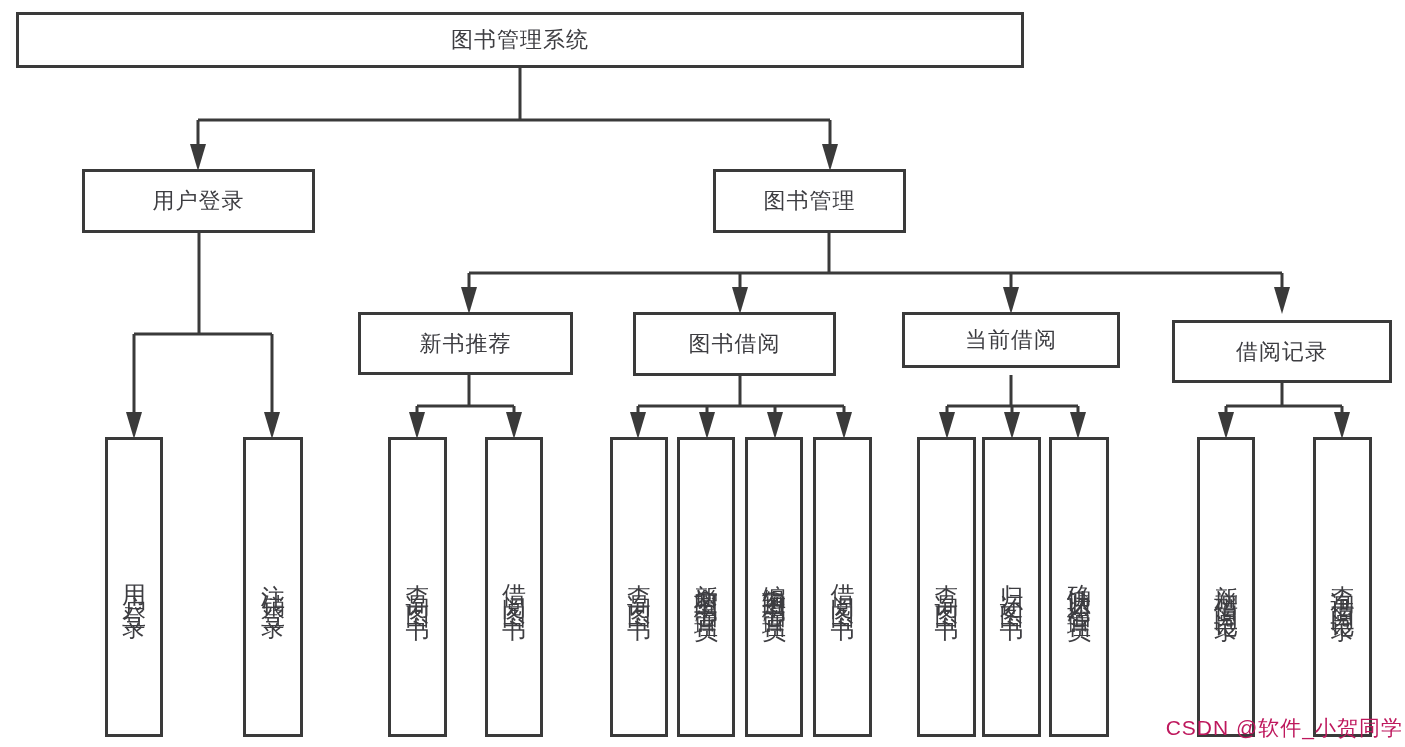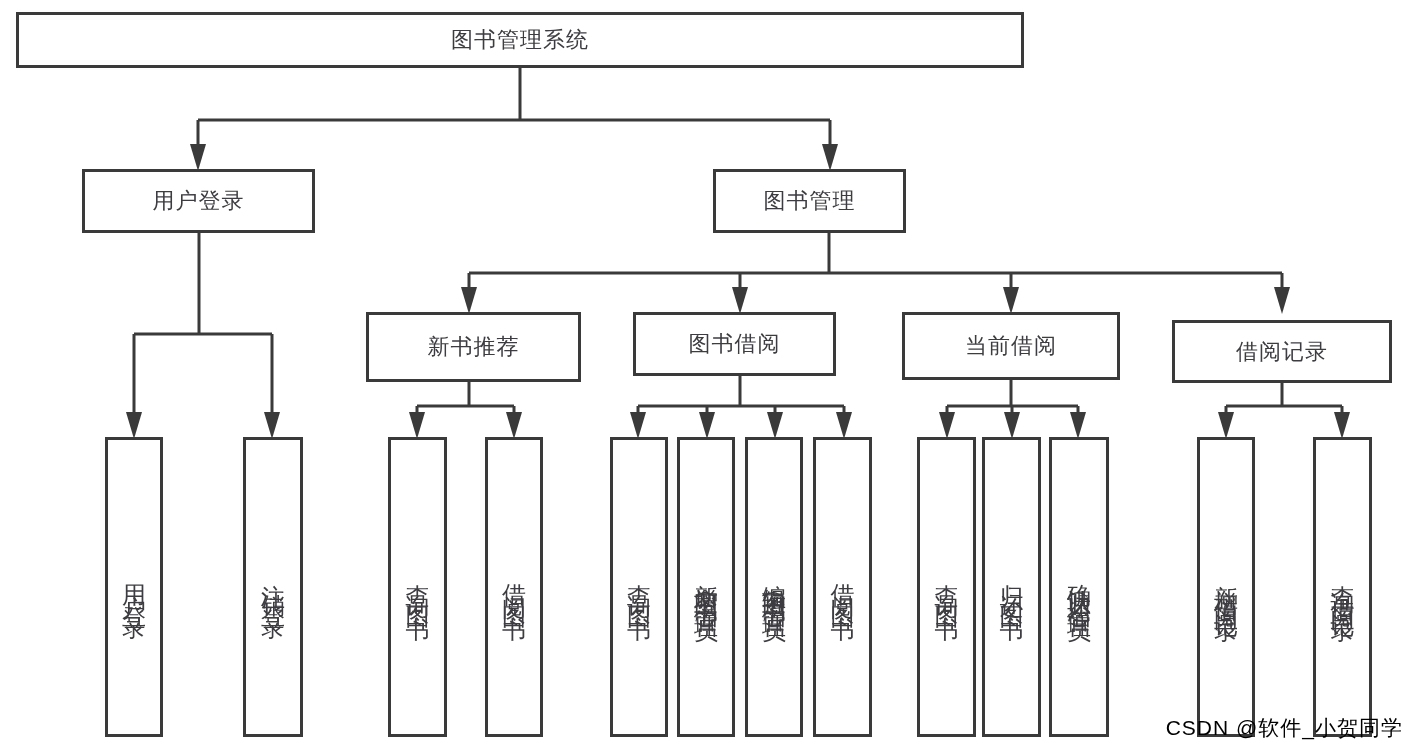--- a/index.html
+++ b/index.html
@@ -11,21 +11,21 @@
         border:3px solid #3a3a3a;background:#ffffff;color:#3d3d41;
         display:flex;align-items:center;justify-content:center;}
   .h{font-size:22px;letter-spacing:1px;white-space:nowrap;font-family:Liberation Mono, monospace;}
   .root{font-size:22px;}
   .vt{writing-mode:vertical-rl;text-orientation:mixed;
       font-size:24px;line-height:1.0;display:block;}
   .vt.s{letter-spacing:11px;}
   .vt.m{letter-spacing:7px;}
   .vt.l{letter-spacing:5px;}
   .watermark{position:absolute;z-index:3;right:2px;top:714px;
-             font-size:21px;color:#000000;letter-spacing:1px;white-space:nowrap;}
+             font-size:21px;color:#be185d;letter-spacing:1px;white-space:nowrap;}
 </style>
 </head>
 <body>
 
 <div class="canvas">
 
   <svg class="wires" width="1405" height="747" viewBox="0 0 1405 747">
     <g stroke="#3a3a3a" stroke-width="3" fill="none">
 
       <path d="M520 68 V120 M198 120 H830 M198 120 V164 M830 120 V164"></path>
@@ -69,27 +69,27 @@
     <span>图书管理系统</span>
   </div>
 
   <div class="node h" style="left:82px;top:169px;width:233px;height:64px;">
     <span>用户登录</span>
   </div>
   <div class="node h" style="left:713px;top:169px;width:193px;height:64px;">
     <span>图书管理</span>
   </div>
 
-  <div class="node h" style="left:366px;top:312px;width:215px;height:70px;">
+  <div class="node h" style="left:358px;top:312px;width:215px;height:63px;">
     <span>新书推荐</span>
   </div>
   <div class="node h" style="left:633px;top:312px;width:203px;height:64px;">
     <span>图书借阅</span>
   </div>
-  <div class="node h" style="left:902px;top:312px;width:218px;height:68px;">
+  <div class="node h" style="left:902px;top:312px;width:218px;height:56px;">
     <span>当前借阅</span>
   </div>
   <div class="node h" style="left:1172px;top:312px;width:220px;height:63px;margin-top:8px;">
     <span>借阅记录</span>
   </div>
 
   <div class="node v" style="left:105px;top:437px;width:58px;height:300px;">
     <span class="vt s">用户登录</span>
   </div>
   <div class="node v" style="left:243px;top:437px;width:60px;height:300px;">

